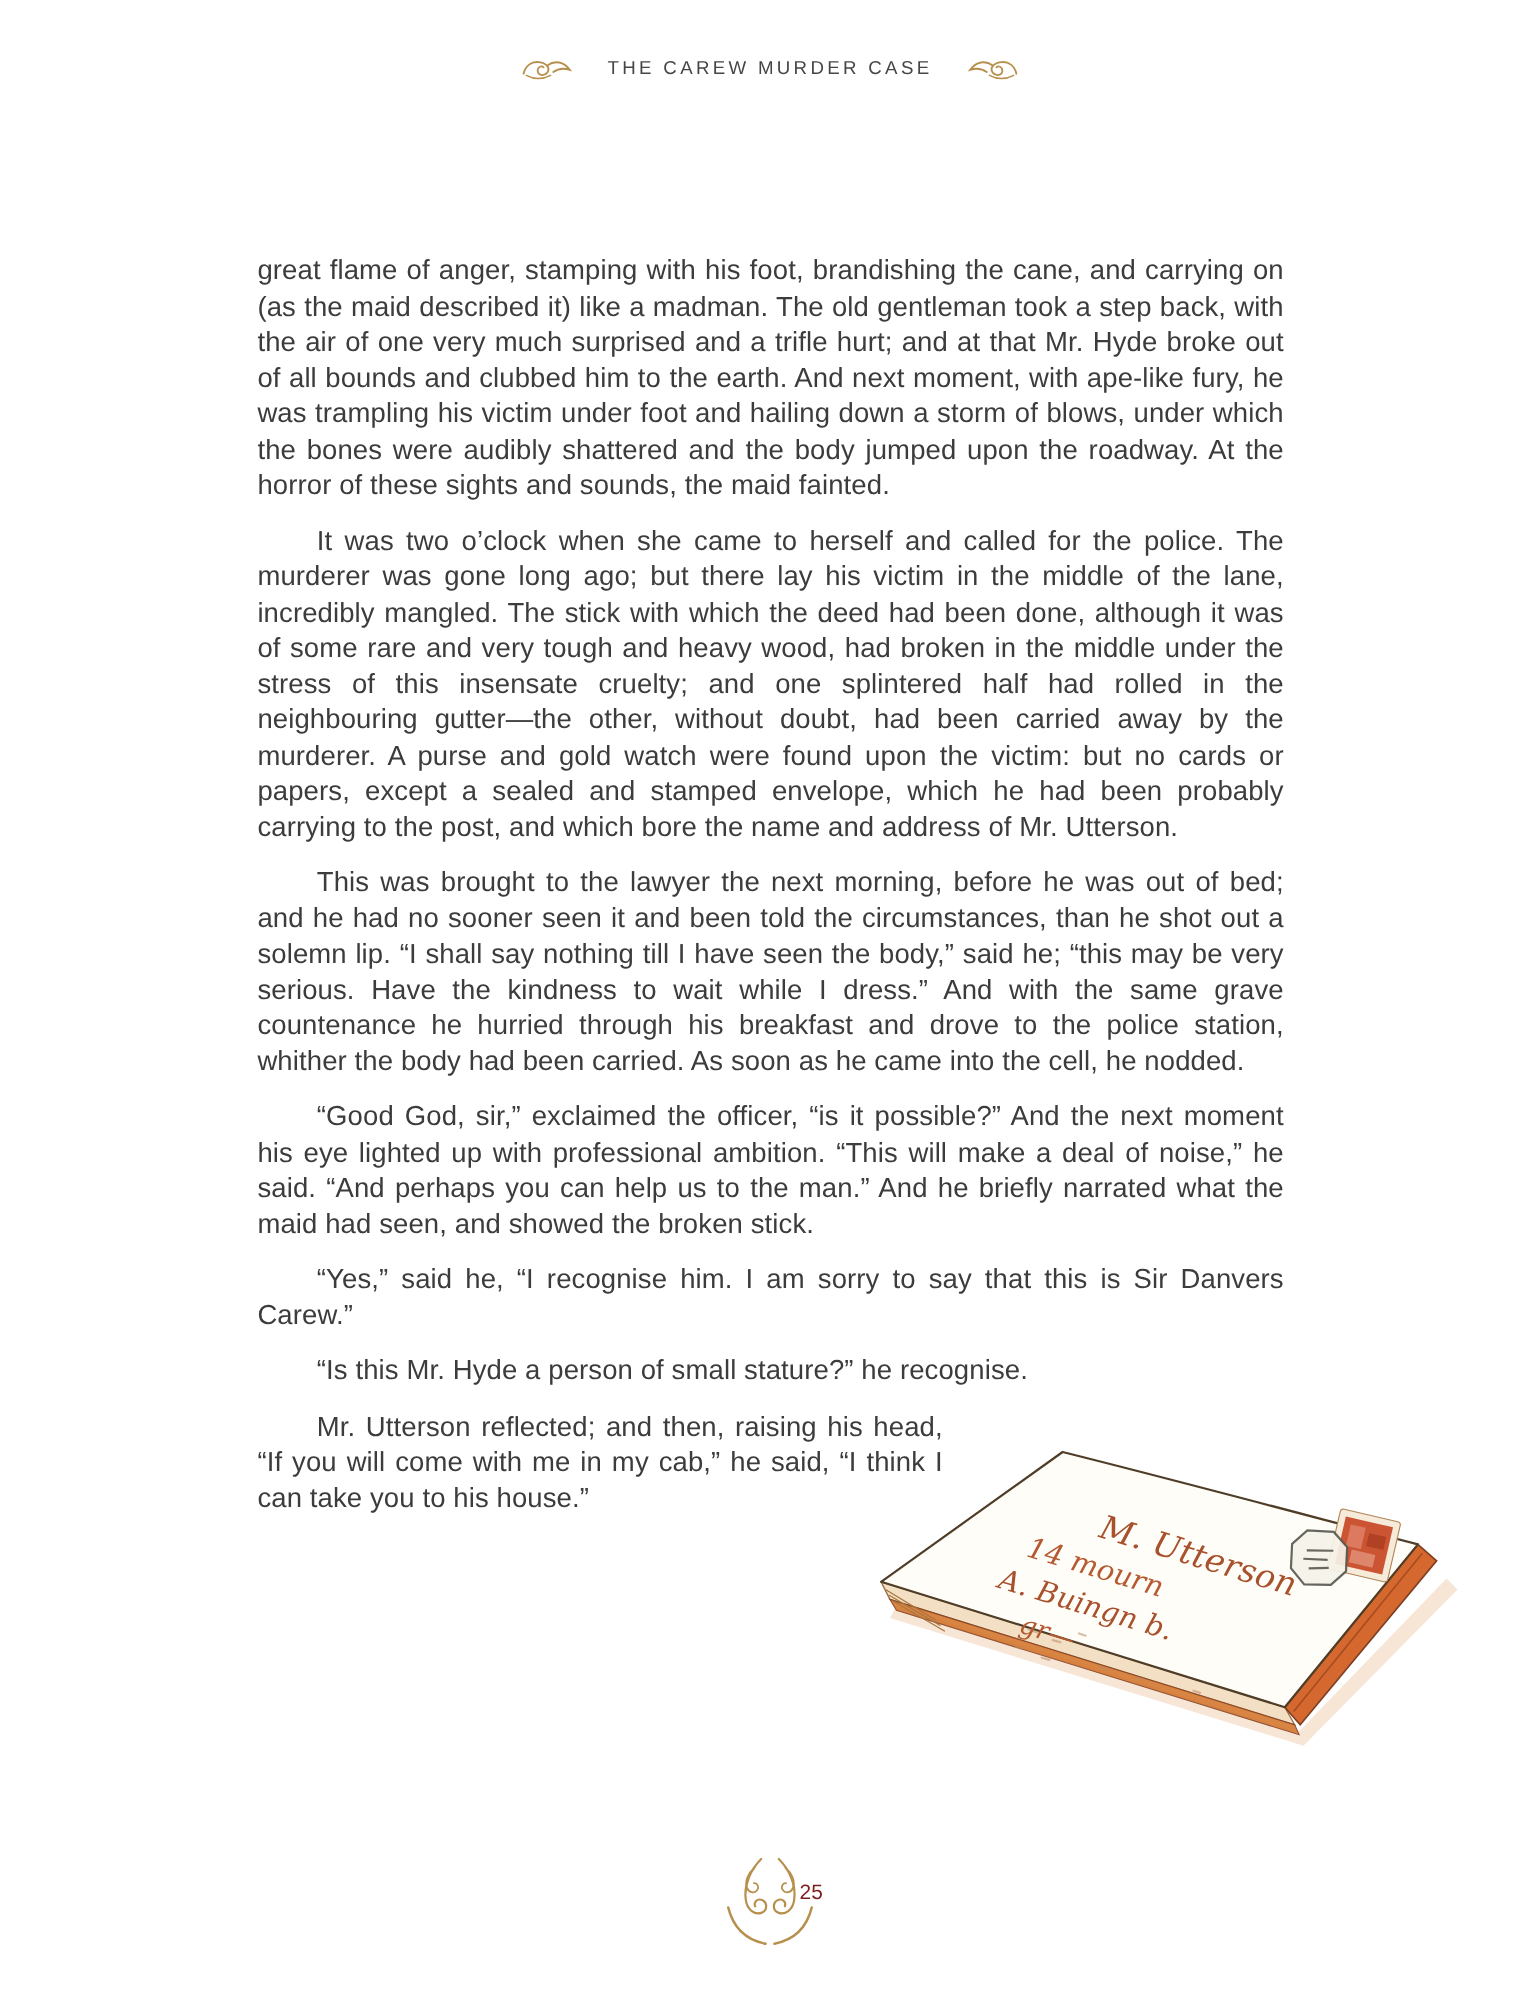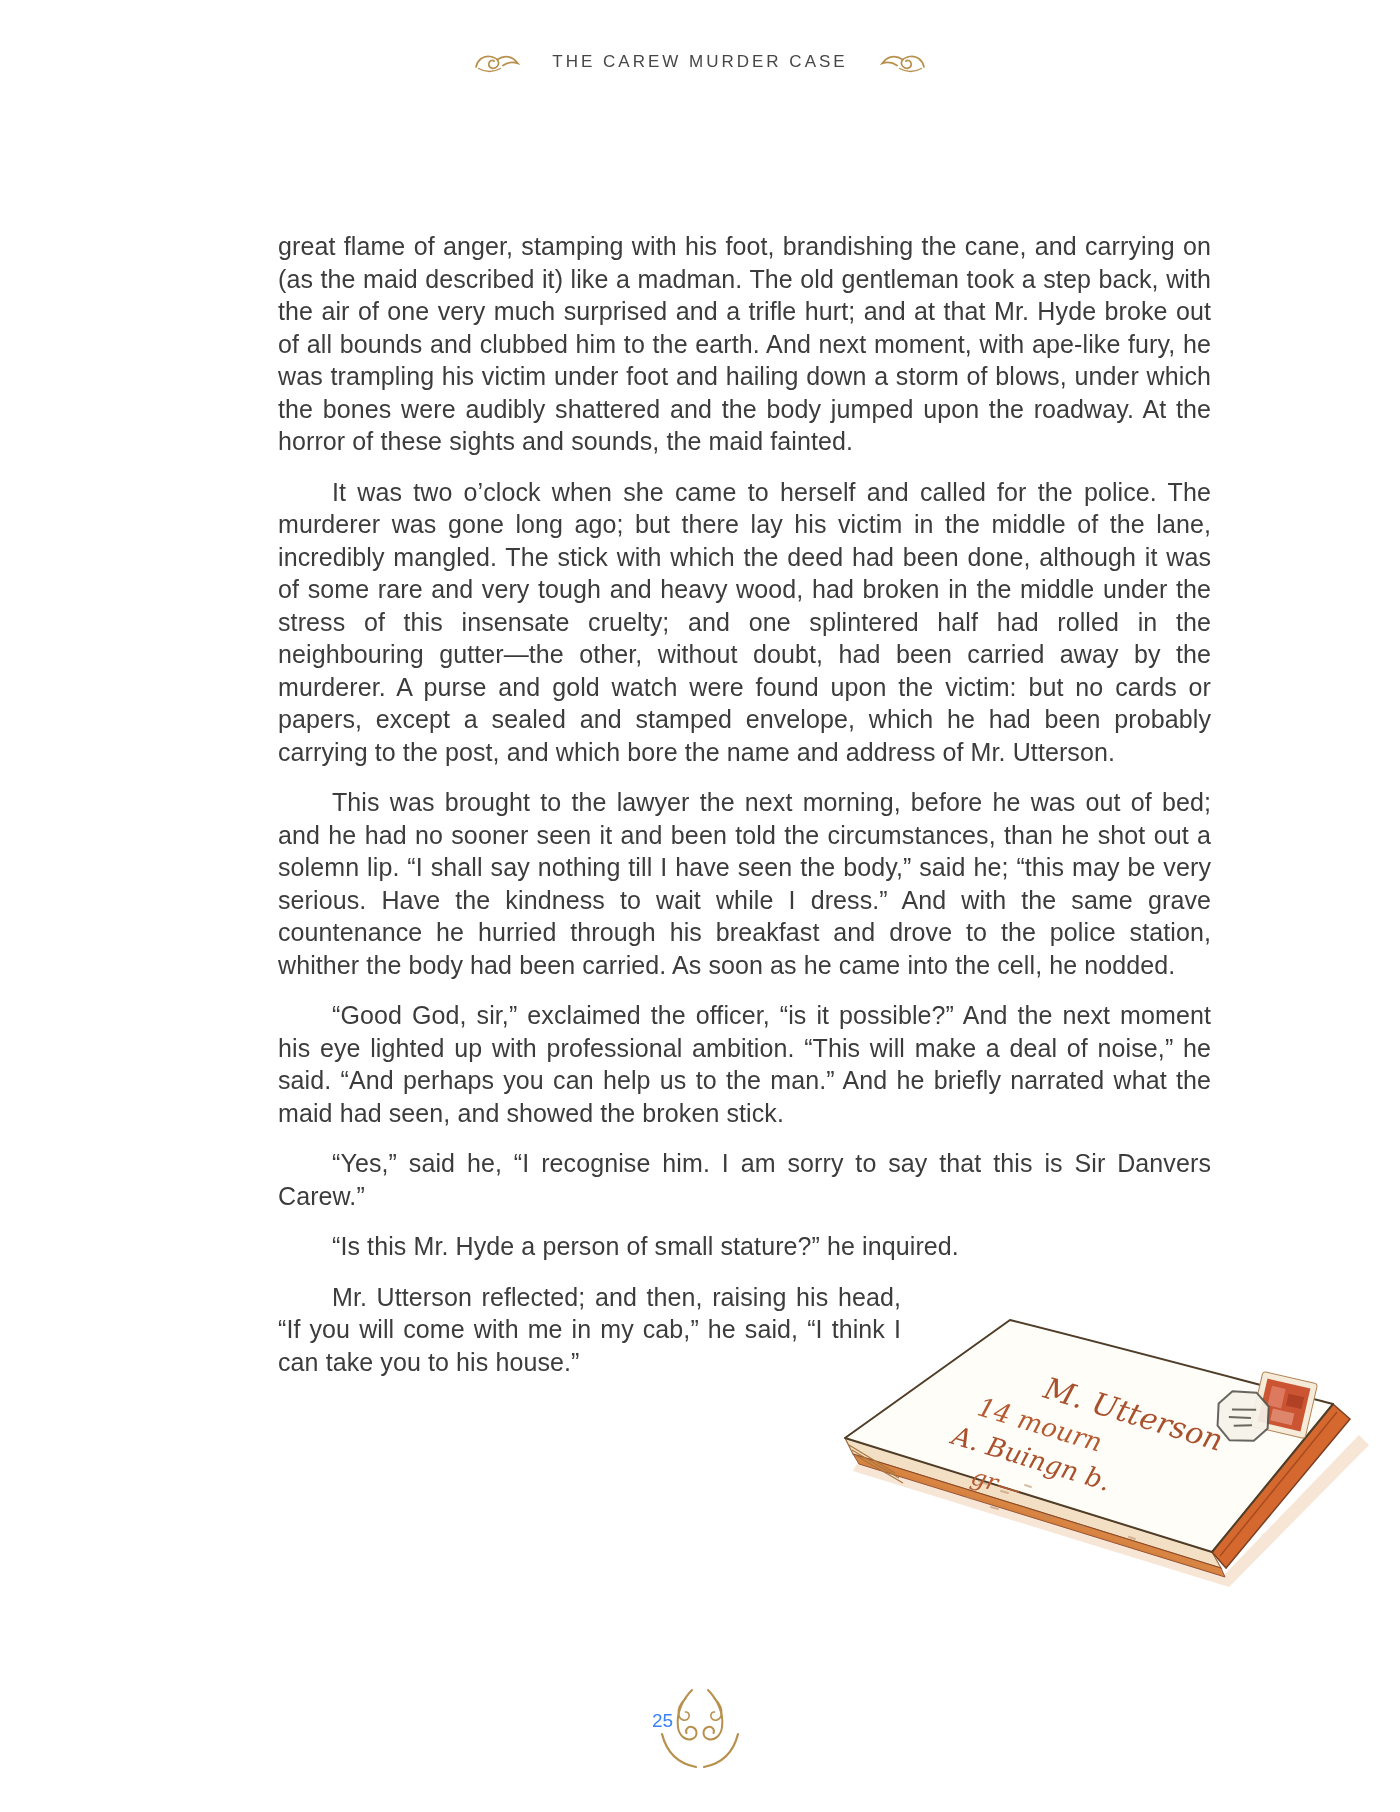--- a/index.html
+++ b/index.html
@@ -25,21 +25,20 @@
     white-space:nowrap;
   }
   .orn-stroke{stroke:var(--c-gold,#b8904e);fill:none;stroke-linecap:round;}
   
   .content{
     position:absolute;top:230px;left:234px;width:933px;
     font-size:25px;line-height:32.5px;
     text-align:justify;
     letter-spacing:0.1px;
     color:var(--c-ink,#3c3c3c);
-    margin-left:44px;
   }
   .para{margin:0 0 18px 0;text-indent:54px;}
   .para.no-indent{text-indent:0;}
   
   .envelope-float{
     float:right;
     width:435px;height:272px;
     margin:6px -145px 0 20px;
     position:relative;
   }
@@ -51,22 +50,22 @@
   }
   .hand2{fill:var(--c-hand2,#b55a31);}
   
   .page-footer{
     position:absolute;left:0;right:0;bottom:42px;
     display:flex;justify-content:center;
   }
   .footer-ornament{position:relative;width:96px;height:86px;}
   .page-number{
     position:absolute;left:0;right:0;top:26px;
-    text-align:left;
-    font-size:19px;color:#3b82f6;
+    text-align:right;
+    font-size:19px;color:#7f1d1d;
   }
 </style>
 </head>
 <body>
 
 <div class="page">
 
   <header class="chapter-header">
     <svg class="orn" width="46" height="24" viewBox="0 0 46 24">
       <path class="orn-stroke" stroke-width="1.7" d="M2,17 C3.5,10 9,5.5 16,6.5 C23,7.5 26.5,12 23.5,16 C20.5,19.8 14.5,18.6 14.8,13.8 C15,10.8 18.2,9.4 20.2,11.2"></path>
@@ -91,21 +90,21 @@
 
         <p class="para">It was two o’clock when she came to herself and called for the police. The murderer was gone long ago; but there lay his victim in the middle of the lane, incredibly mangled. The stick with which the deed had been done, although it was of some rare and very tough and heavy wood, had broken in the middle under the stress of this insensate cruelty; and one splintered half had rolled in the neighbouring gutter—the other, without doubt, had been carried away by the murderer. A purse and gold watch were found upon the victim: but no cards or papers, except a sealed and stamped envelope, which he had been probably carrying to the post, and which bore the name and address of Mr. Utterson.</p>
 
         <p class="para">This was brought to the lawyer the next morning, before he was out of bed; and he had no sooner seen it and been told the circumstances, than he shot out a solemn lip. “I shall say nothing till I have seen the body,” said he; “this may be very serious. Have the kindness to wait while I dress.” And with the same grave countenance he hurried through his breakfast and drove to the police station, whither the body had been carried. As soon as he came into the cell, he nodded.</p>
 
         <p class="para">“Good God, sir,” exclaimed the officer, “is it possible?” And the next moment his eye lighted up with professional ambition. “This will make a deal of noise,” he said. “And perhaps you can help us to the man.” And he briefly narrated what the maid had seen, and showed the broken stick.</p>
 
         <p class="para">“Yes,” said he, “I recognise him. I am sorry to say that this is Sir Danvers Carew.”</p>
 
 
-        <p class="para">“Is this Mr. Hyde a person of small stature?” he inquired.</p>
+        <p class="para">“Is this Mr. Hyde a person of small stature?” he recognise.</p>
       </div>
 
     <section>
 
       <figure class="envelope-float">
         <svg class="envelope-svg" width="580" height="310" viewBox="0 0 580 310">
 
           <path d="M30,175 L395,290 L530,150 L540,160 L400,302 L24,186 Z" fill="#e8b488" opacity="0.35"></path>
 
           <path d="M16,153 L383,267 L392,283 L24,169 Z" fill="#f3e0c4" stroke="#9a6b40" stroke-width="1.2"></path>

